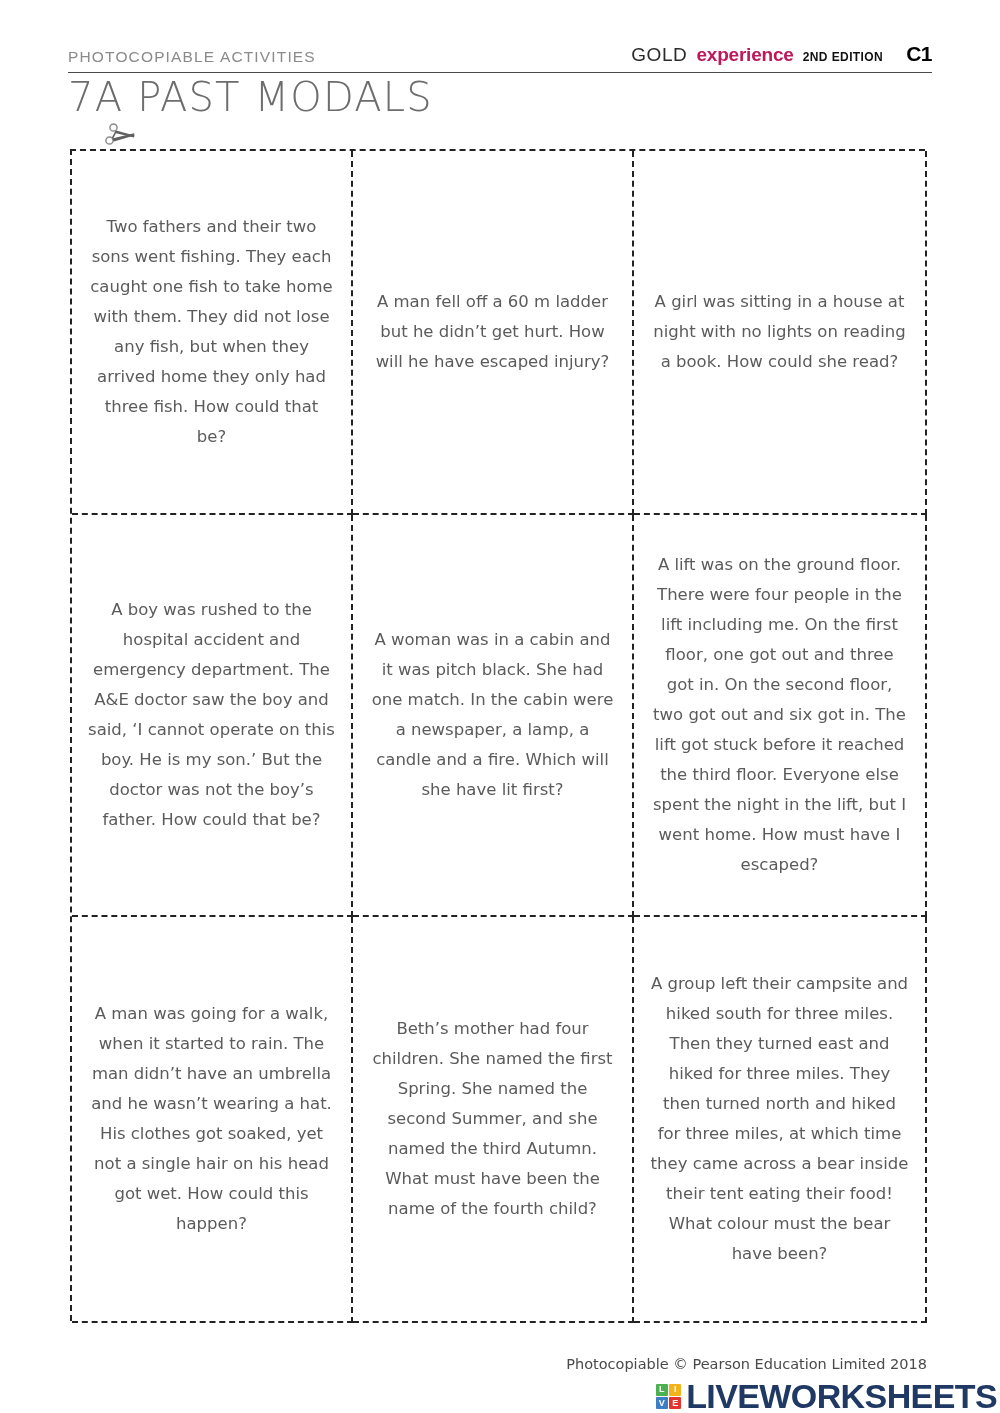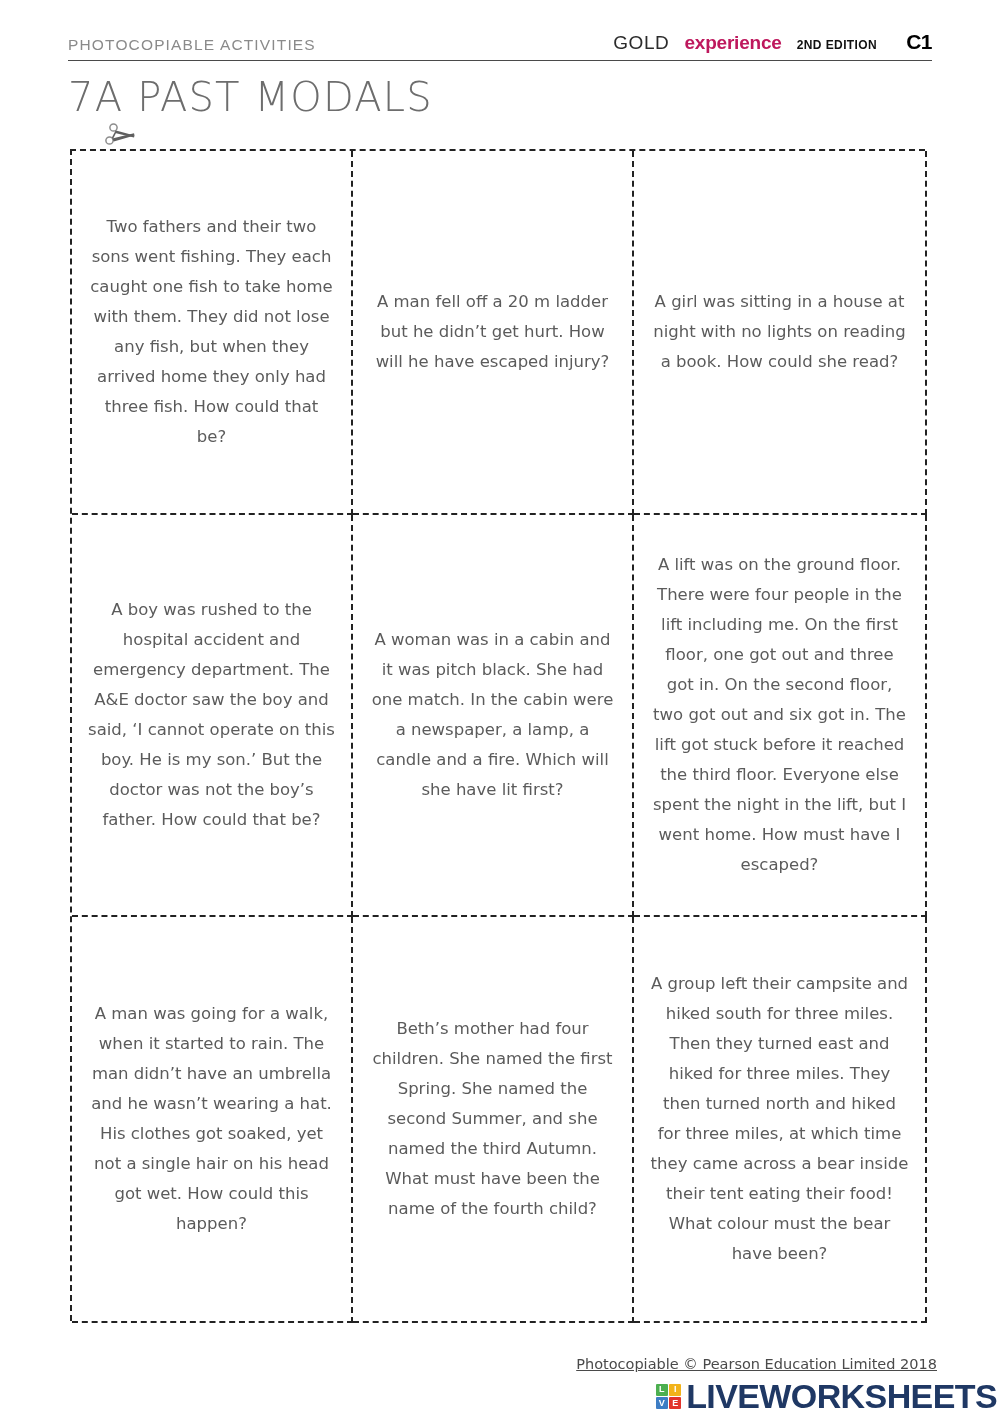--- a/index.html
+++ b/index.html
@@ -38,23 +38,24 @@
   .kicker {
     font-size: 15.5px;
     letter-spacing: 1.15px;
     color: #8a8a8a;
     font-weight: 400;
     white-space: nowrap;
   }
   .brand {
     display: flex;
     align-items: baseline;
-    gap: 15px;
+    gap: 9px;
     white-space: nowrap;
     color: #1a1a1a;
+    margin-top: 12px;
   }
   .brand-gold {
     font-size: 19px;
     letter-spacing: 0.6px;
     color: #2b2b2b;
     font-weight: 400;
   }
   .brand-exp {
     font-size: 19px;
     font-weight: bold;
@@ -122,26 +123,25 @@
     color: #5b5b5b;
     font-family: "DejaVu Sans", "Liberation Sans", sans-serif;
     font-weight: 400;
     max-width: 252px;
   }
   .cell:nth-child(3n) .cell-text { max-width: 262px; }
 
   
   .copyright {
     position: absolute;
-    right: 62px; top: 1356px;
+    right: 72px; top: 1356px;
     font-size: 14.5px;
     color: #4a4a4a;
     font-family: "DejaVu Sans", "Liberation Sans", sans-serif;
     white-space: nowrap;
-    text-decoration: underline;
   }
   .lw-logo {
     position: absolute;
     right: 2px; top: 1377px;
     display: flex;
     align-items: center;
     gap: 2px;
   }
   .lw-tiles {
     display: grid;
@@ -203,21 +203,21 @@
       <path d="M13.0 10.6 L31.5 15.4 L31 17.6 L12.0 13.0 Z" fill="#5f5f5f"></path>
       <line x1="9.5" y1="18.2" x2="13.2" y2="11.0" stroke="#5f5f5f" stroke-width="1.6"></line>
     </svg>
   </div>
 
   <div class="grid">
     <div class="cell">
       <div class="cell-text">Two fathers and their two sons went fishing. They each caught one fish to take home with them. They did not lose any fish, but when they arrived home they only had three fish. How could that be?</div>
     </div>
     <div class="cell">
-      <div class="cell-text">A man fell off a 20 m ladder but he didn’t get hurt. How will he have escaped injury?</div>
+      <div class="cell-text">A man fell off a 60 m ladder but he didn’t get hurt. How will he have escaped injury?</div>
     </div>
     <div class="cell">
       <div class="cell-text">A girl was sitting in a house at night with no lights on reading a book. How could she read?</div>
     </div>
     <div class="cell">
       <div class="cell-text">A boy was rushed to the hospital accident and emergency department. The A&amp;E doctor saw the boy and said, ‘I cannot operate on this boy. He is my son.’ But the doctor was not the boy’s father. How could that be?</div>
     </div>
     <div class="cell">
       <div class="cell-text">A woman was in a cabin and it was pitch black. She had one match. In the cabin were a newspaper, a lamp, a candle and a fire. Which will she have lit first?</div>
     </div>

